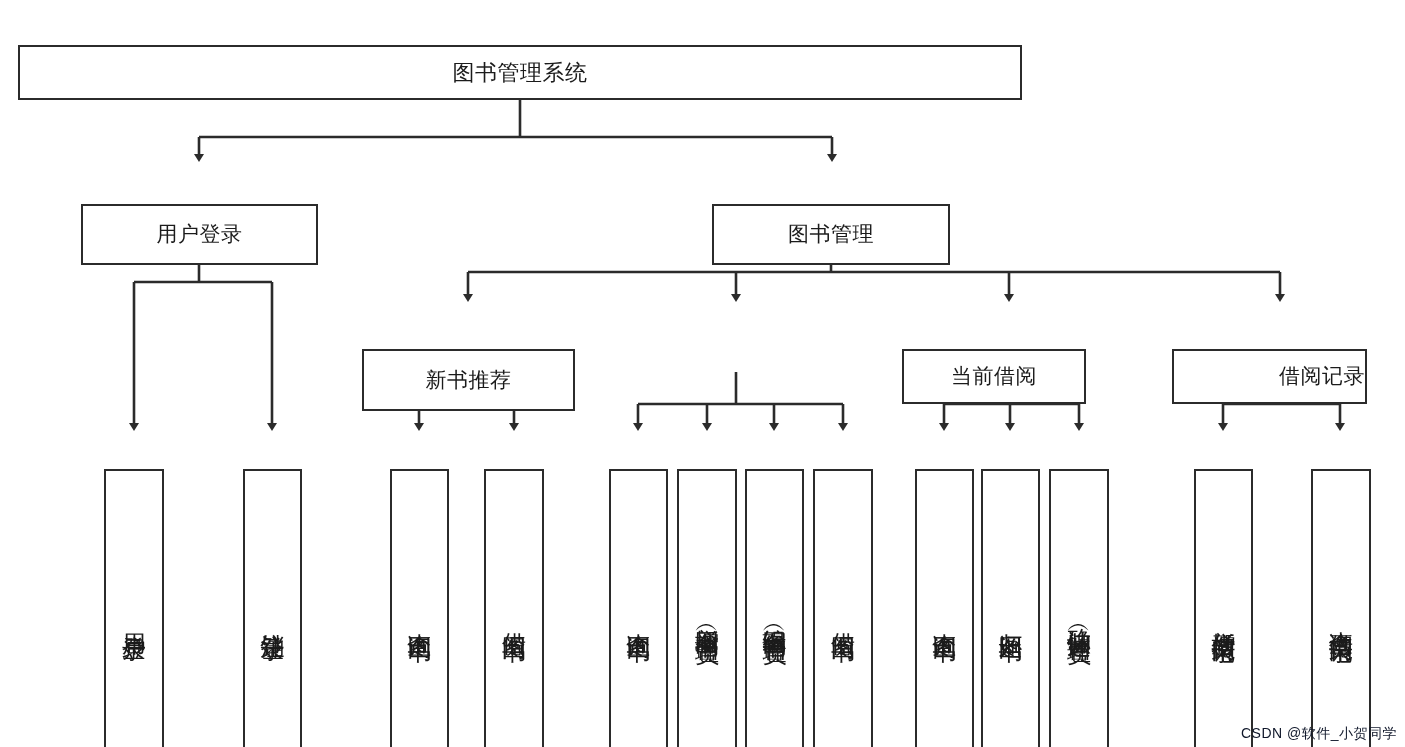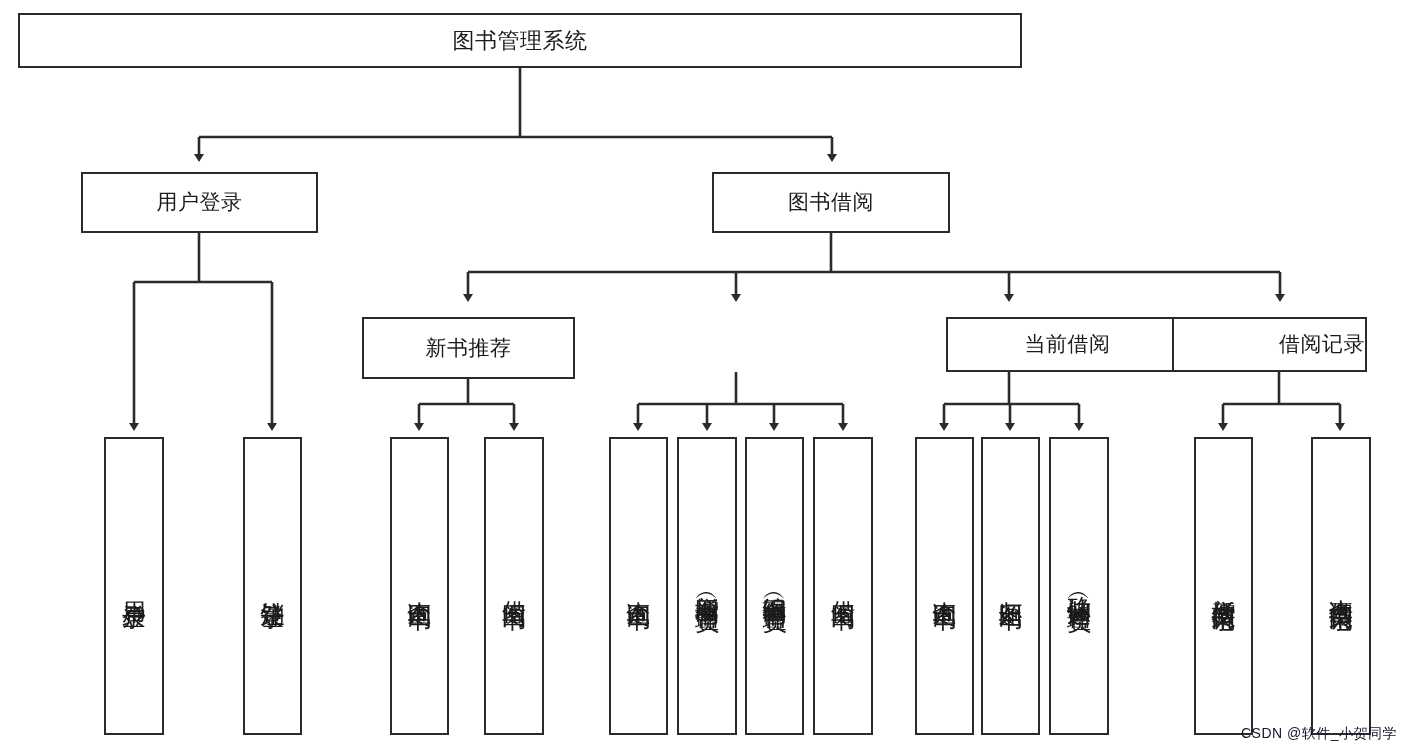--- a/index.html
+++ b/index.html
@@ -23,20 +23,21 @@
   }
   .node{
     position:absolute;
     box-sizing:border-box;
     background:#ffffff;
     border:2px solid #2b2b2b;
     display:flex;
     align-items:center;
     justify-content:center;
     color:#1b1b1b;
+    margin-top:32px;
   }
   .node .lbl{
     display:block;
     text-align:center;
     line-height:1.18;
     letter-spacing:0.5px;
   }
   
   .node.h .lbl{
     font-size:21px;
@@ -123,27 +124,27 @@
   </svg>
 
   <div class="node h" id="n-root" style="left:18px; top:13px; width:1004px; height:55px;">
     <span class="lbl">图书管理系统</span>
   </div>
 
   <div class="node h" style="left:81px; top:172px; width:237px; height:61px;">
     <span class="lbl">用户登录</span>
   </div>
   <div class="node h" style="left:712px; top:172px; width:238px; height:61px;">
-    <span class="lbl">图书借阅</span>
+    <span class="lbl">图书管理</span>
   </div>
 
   <div class="node h" style="left:362px; top:317px; width:213px; height:62px;">
     <span class="lbl">新书推荐</span>
   </div>
-  <div class="node h" style="left:946px; top:317px; width:243px; height:55px;">
+  <div class="node h" style="left:902px; top:317px; width:184px; height:55px;">
     <span class="lbl">当前借阅</span>
   </div>
   <div class="node h" style="left:1172px; top:317px; width:195px; height:55px;justify-content:flex-end;">
     <span class="lbl">借阅记录</span>
   </div>
 
   <div class="node v" style="left:104px; top:437px; width:60px; height:298px;">
     <span class="lbl">用户登录</span>
   </div>
   <div class="node v" style="left:243px; top:437px; width:59px; height:298px;">

